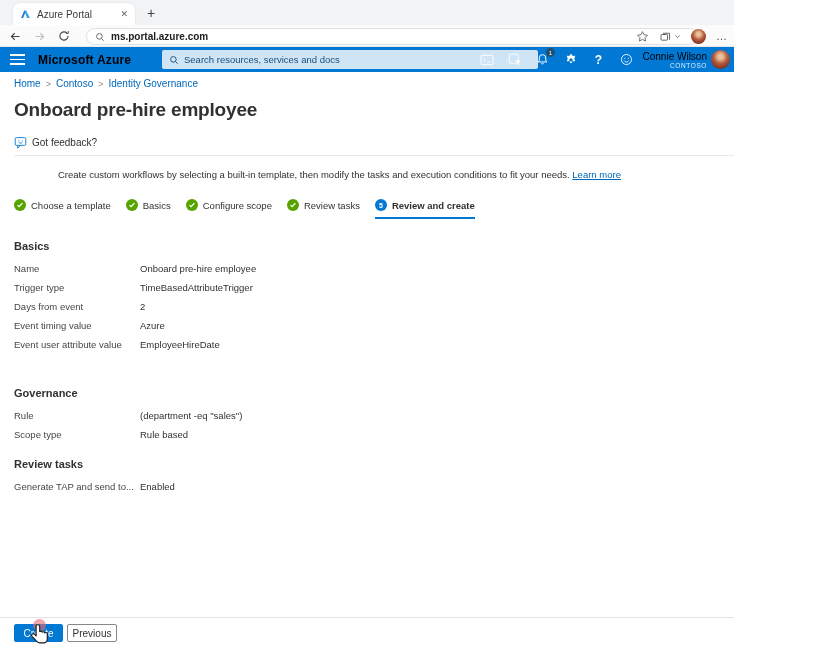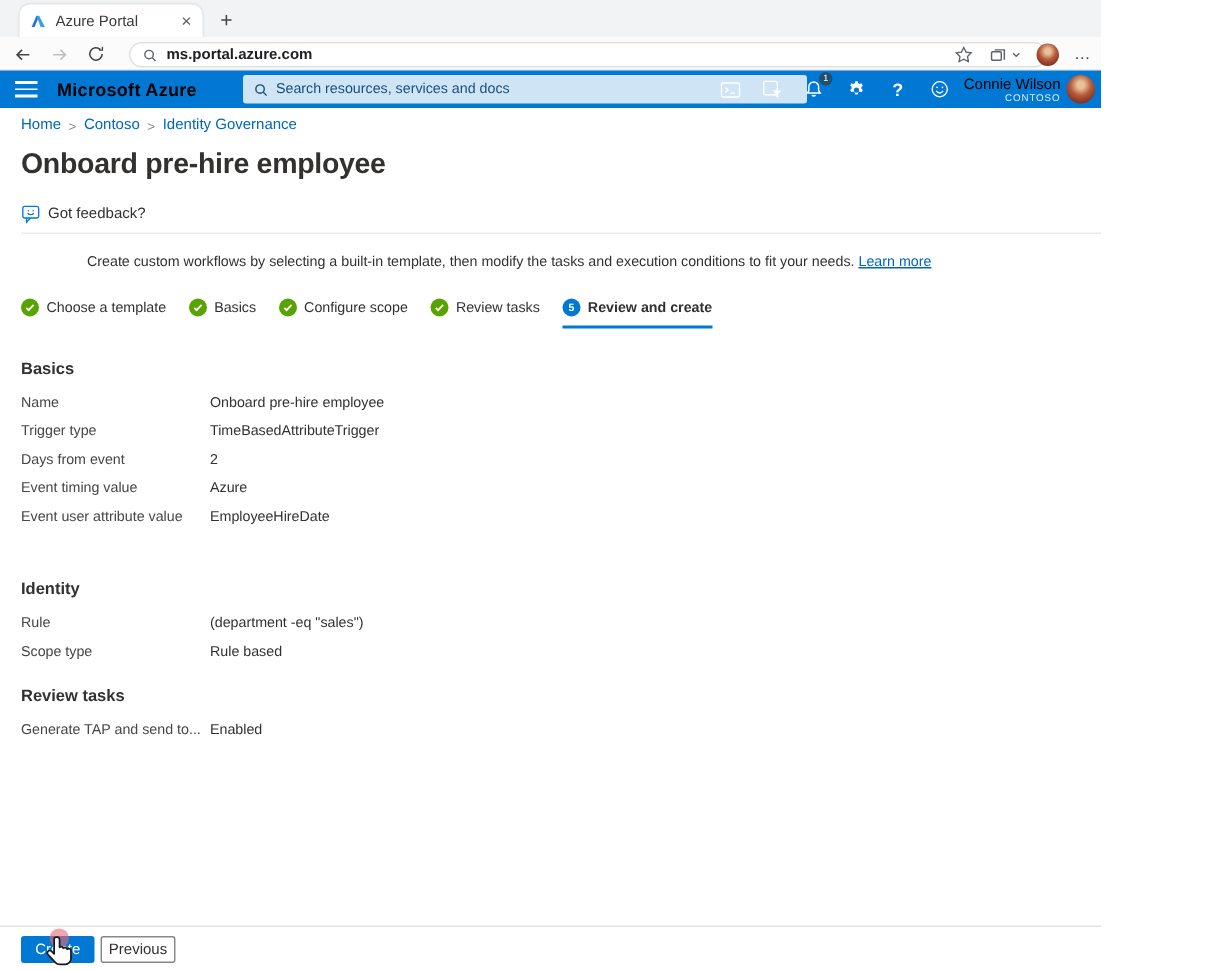--- a/index.html
+++ b/index.html
@@ -298,21 +298,21 @@
       <span class="rlabel">Event timing value</span>
       <span class="rvalue">Azure</span>
     </div>
     <div class="row">
       <span class="rlabel">Event user attribute value</span>
       <span class="rvalue">EmployeeHireDate</span>
     </div>
   </div>
 
   <div class="section sec-configure">
-    <div class="sec-h">Identity</div>
+    <div class="sec-h">Governance</div>
     <div class="row">
       <span class="rlabel">Rule</span>
       <span class="rvalue">(department -eq "sales")</span>
     </div>
     <div class="row">
       <span class="rlabel">Scope type</span>
       <span class="rvalue">Rule based</span>
     </div>
   </div>
 

